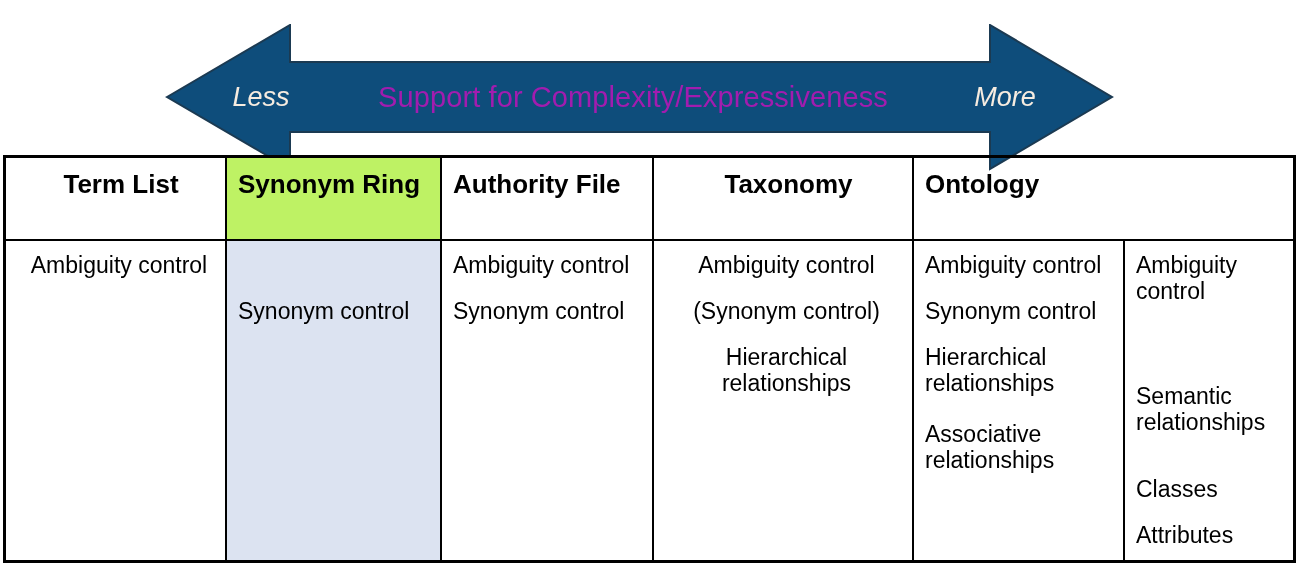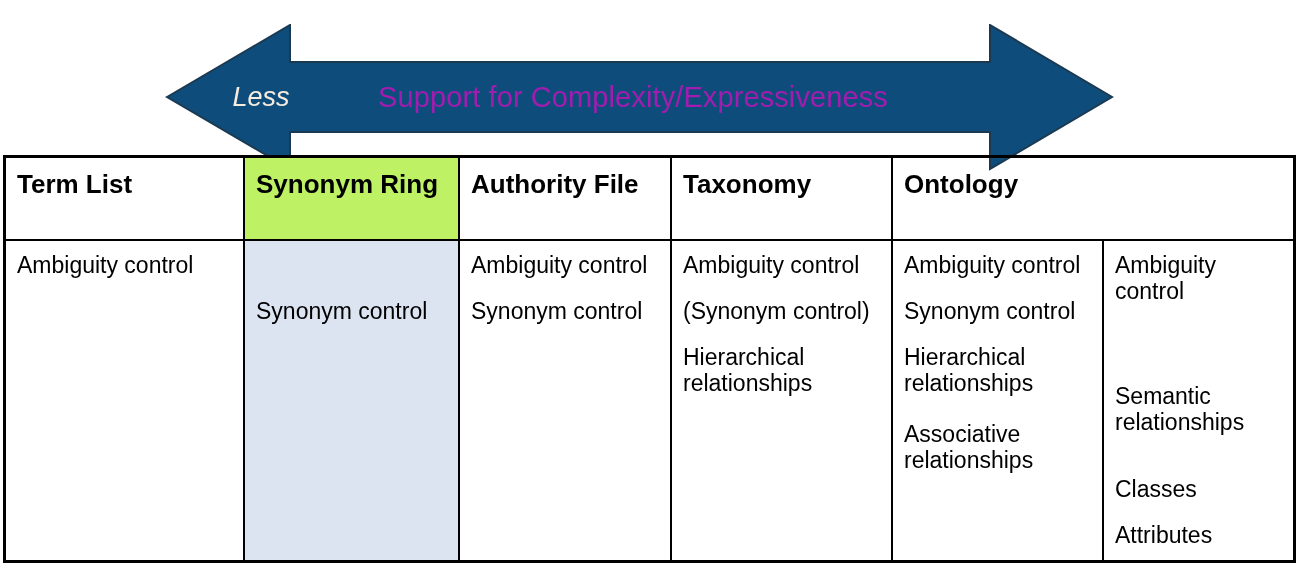--- a/index.html
+++ b/index.html
@@ -106,44 +106,45 @@
     font-size: 23px;
     color: #000000;
     line-height: 1.13;
     padding: 0;
   }
   .highlight {
     background: #dce3f1;
   }
 
   
-  .col-0 { width: 239px; }
+  .col-0 { width: 221px; text-align: center; }
   .col-1 { width: 215px; }
   .col-2 { width: 212px; }
-  .col-3 { width: 221px; }
+  .col-3 { width: 260px; text-align: center; }
   .col-4 { width: 211px; }
   .col-5 { flex: 1 1 auto; }
 
   
   .line {
     position: absolute;
     left: 11px;
     right: 4px;
     white-space: pre-line;
   }
 </style>
 </head>
 <body>
 
 <div id="arrow-banner">
   <svg id="arrow-svg" width="1302" height="150" viewBox="0 0 1302 150">
     <polygon id="arrow-shape" points="167,73 290,1 290,38 990,38 990,1 1112,73 990,145 990,108 290,108 290,145" fill="#0E4D7B" stroke="#1b3a52" stroke-width="2" stroke-linejoin="miter"></polygon>
   </svg>
   <div class="arrow-label" id="arrow-less" style="color: rgb(246, 236, 224);">Less</div>
   <div class="arrow-label" id="arrow-main-label" style="color: #a21caf;">Support for Complexity/Expressiveness</div>
+  <div class="arrow-label" id="arrow-more" style="color: rgb(246, 236, 224);">More</div>
 </div>
 
 <div id="comparison-table">
 
   <div class="table-row" id="header-row">
     <div class="cell header-cell col-0">Term List</div>
     <div class="cell header-cell col-1 highlight" style="background: #bef264;">Synonym Ring</div>
     <div class="cell header-cell col-2">Authority File</div>
     <div class="cell header-cell col-3">Taxonomy</div>
     <div class="cell header-cell col-5">Ontology</div>

